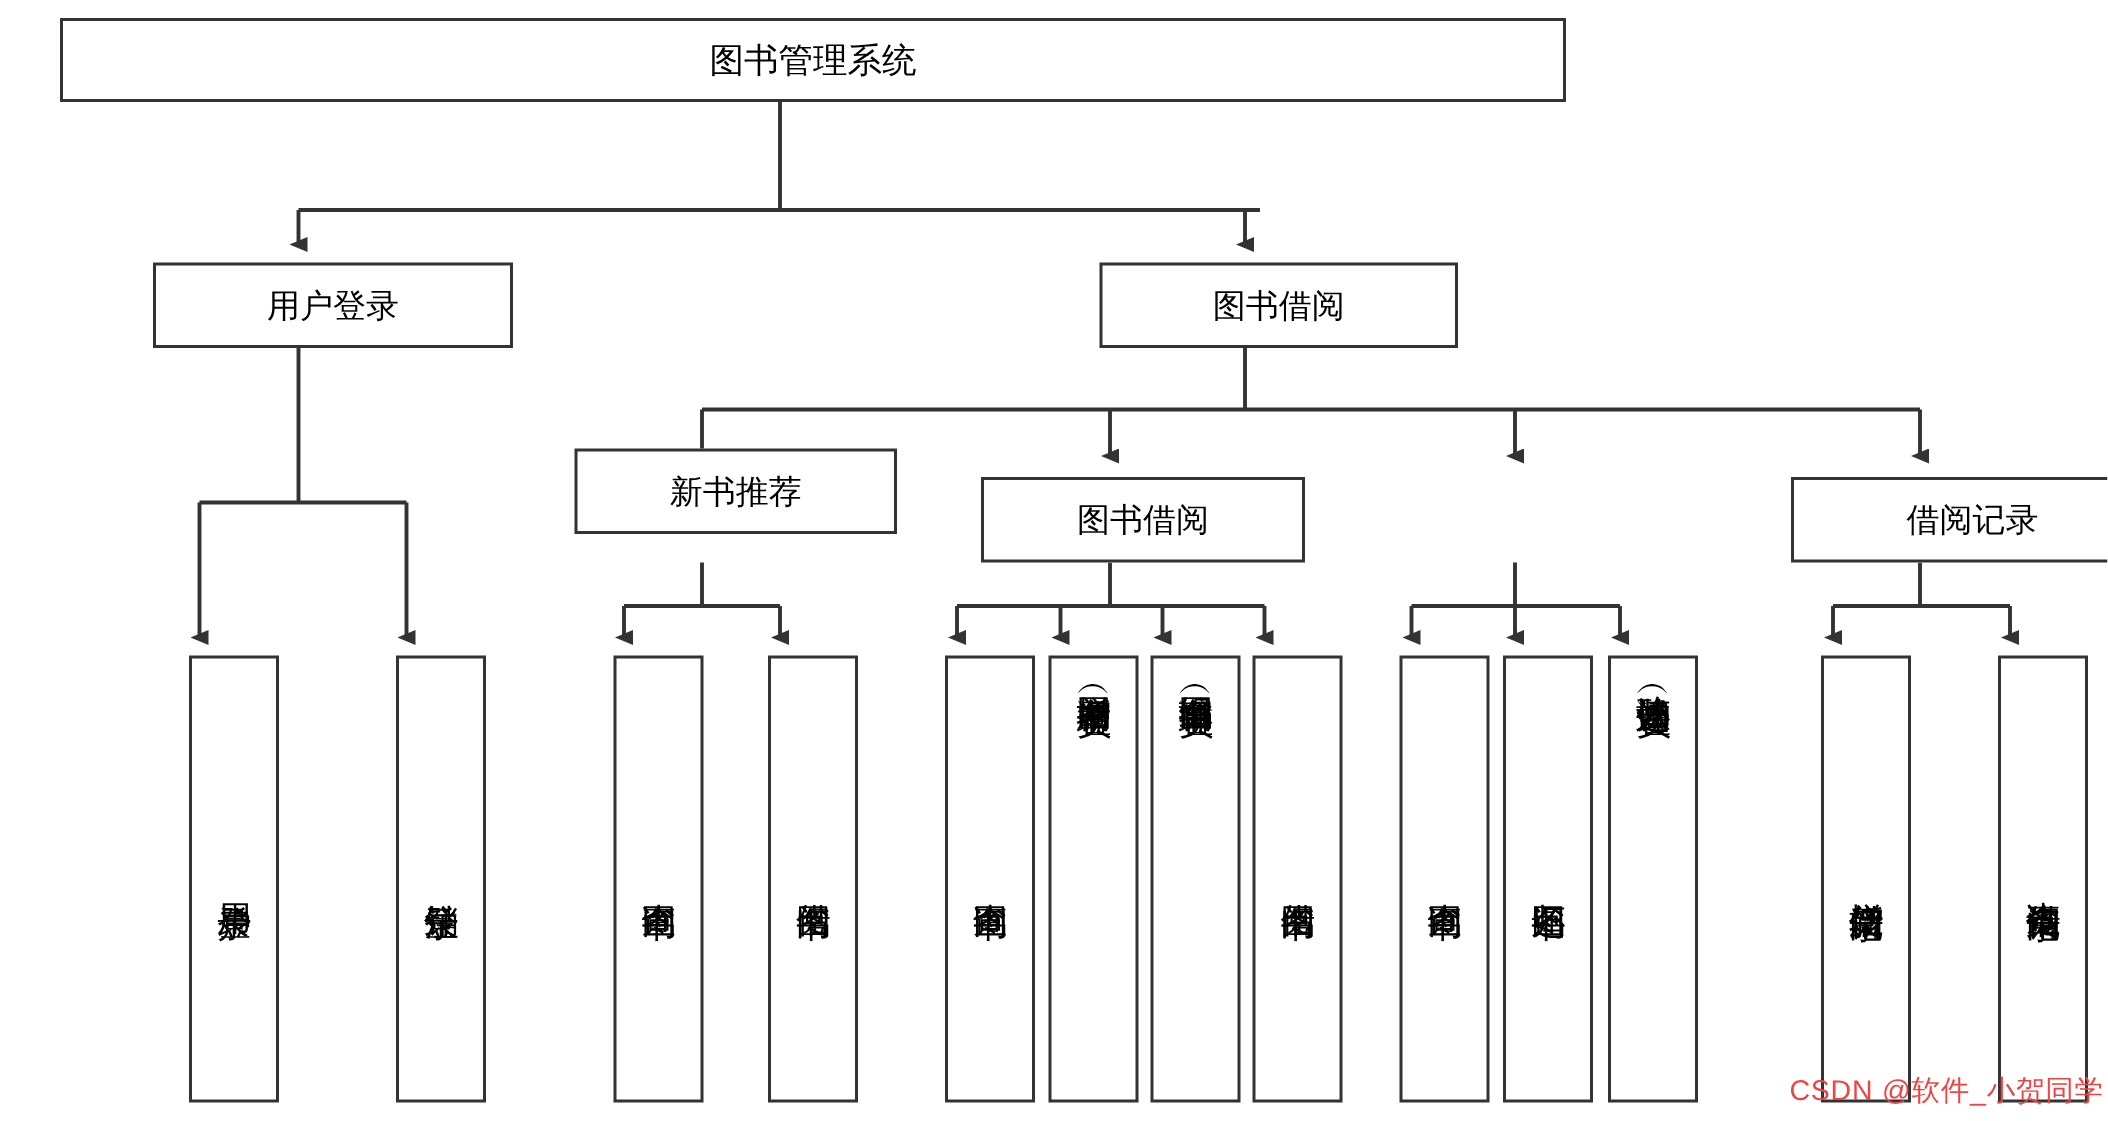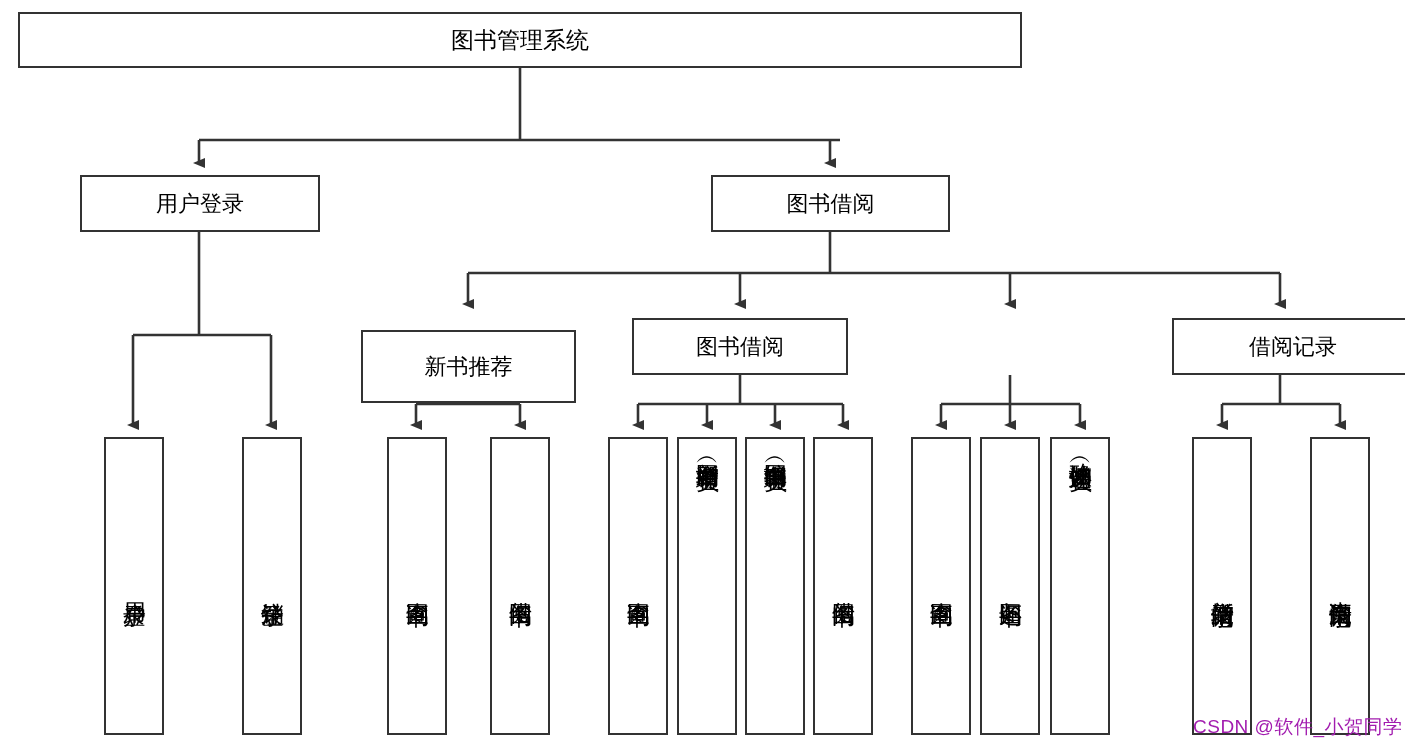--- a/index.html
+++ b/index.html
@@ -29,20 +29,21 @@
   .node {
     position: absolute;
     box-sizing: border-box;
     background: #ffffff;
     border: 2px solid #333333;
     display: flex;
     align-items: center;
     justify-content: center;
     color: #000000;
     z-index: 2;
+    margin-left: 22px;
   }
   .node .label {
     display: block;
     text-align: center;
     line-height: 1.15;
     white-space: nowrap;
   }
   .node.horiz .label {
     font-size: 22px;
   }
@@ -64,21 +65,21 @@
     text-align: center;
   }
   .node.leaf.tall-top {
     align-items: flex-start;
   }
   .watermark {
     position: absolute;
     left: 1193px;
     top: 714px;
     font-size: 19px;
-    color: #a21caf;
+    color: #ef4444;
     letter-spacing: 0.5px;
     z-index: 3;
     white-space: nowrap;
     font-family: "Liberation Sans", "DejaVu Sans", sans-serif;
   }
 </style>
 </head>
 <body>
 
 <div id="canvas">
@@ -137,21 +138,21 @@
     <span class="label">图书管理系统</span>
   </div>
 
   <div class="node horiz" style="left:80px; top:175px; width:240px; height:57px;">
     <span class="label">用户登录</span>
   </div>
   <div class="node horiz" style="left:711px; top:175px; width:239px; height:57px;">
     <span class="label">图书借阅</span>
   </div>
 
-  <div class="node horiz" style="left:361px; top:330px; width:215px; height:73px;align-items:center;">
+  <div class="node horiz" style="left:361px; top:299px; width:215px; height:57px;align-items:center;">
     <span class="label">新书推荐</span>
   </div>
   <div class="node horiz" style="left:632px; top:318px; width:216px; height:57px;">
     <span class="label">图书借阅</span>
   </div>
   <div class="node horiz" style="left:1172px; top:318px; width:242px; height:57px;">
     <span class="label">借阅记录</span>
   </div>
 
   <div class="node leaf" style="left:104px; top:437px; width:60px; height:298px;">

